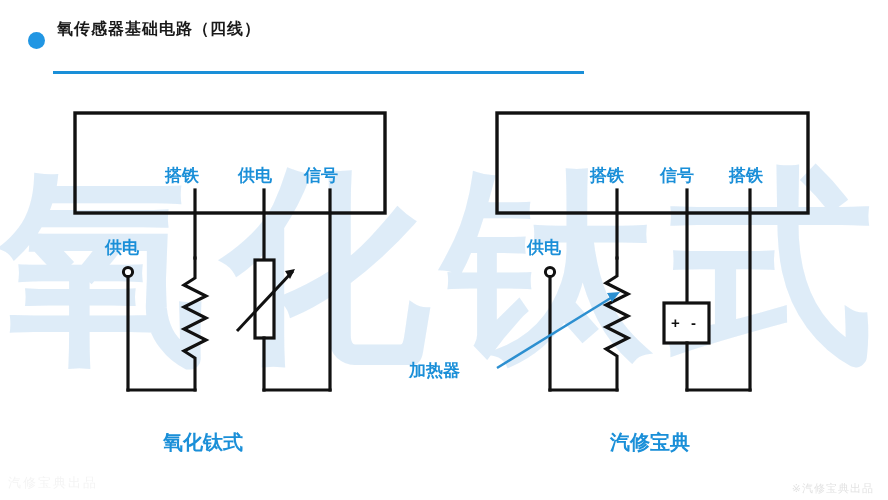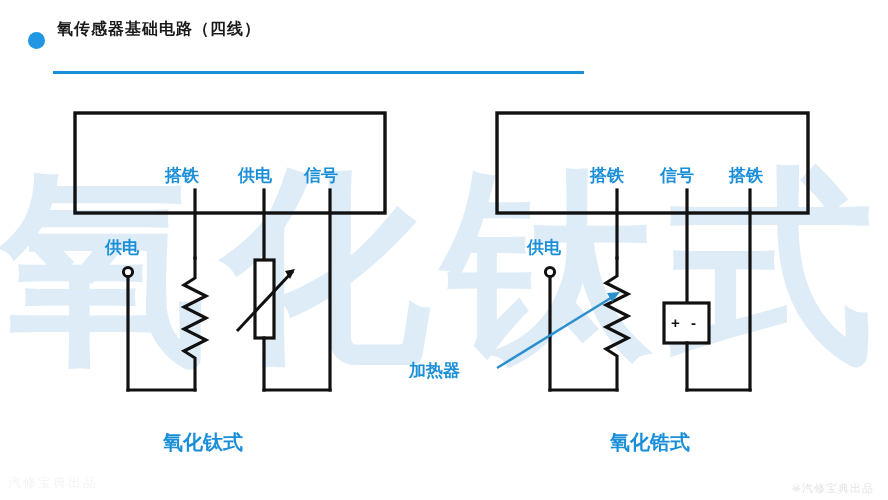--- a/index.html
+++ b/index.html
@@ -206,21 +206,21 @@
   <div class="lbl" style="left:238px; top:164px;">供电</div>
   <div class="lbl" style="left:304px; top:164px;">信号</div>
   <div class="lbl" style="left:105px; top:236px;">供电</div>
   <div class="caption" style="left:163px; top:429px;">氧化钛式</div>
 
   <div class="lbl" style="left:590px; top:164px;">搭铁</div>
   <div class="lbl" style="left:660px; top:164px;">信号</div>
   <div class="lbl" style="left:729px; top:164px;">搭铁</div>
   <div class="lbl" style="left:527px; top:236px;">供电</div>
   <div class="lbl" style="left:409px; top:359px;">加热器</div>
-  <div class="caption" style="left:610px; top:429px;">氧化锆式</div>
+  <div class="caption" style="left:610px; top:429px;">汽修宝典</div>
 
   <div class="pn" style="left:671px; top:314px;">+</div>
   <div class="pn" style="left:691px; top:314px;">-</div>
 
   <div class="watermark-corner">※汽修宝典出品</div>
   <div class="watermark-corner-left">汽修宝典出品</div>
 
 </div>
 
 </body></html>

